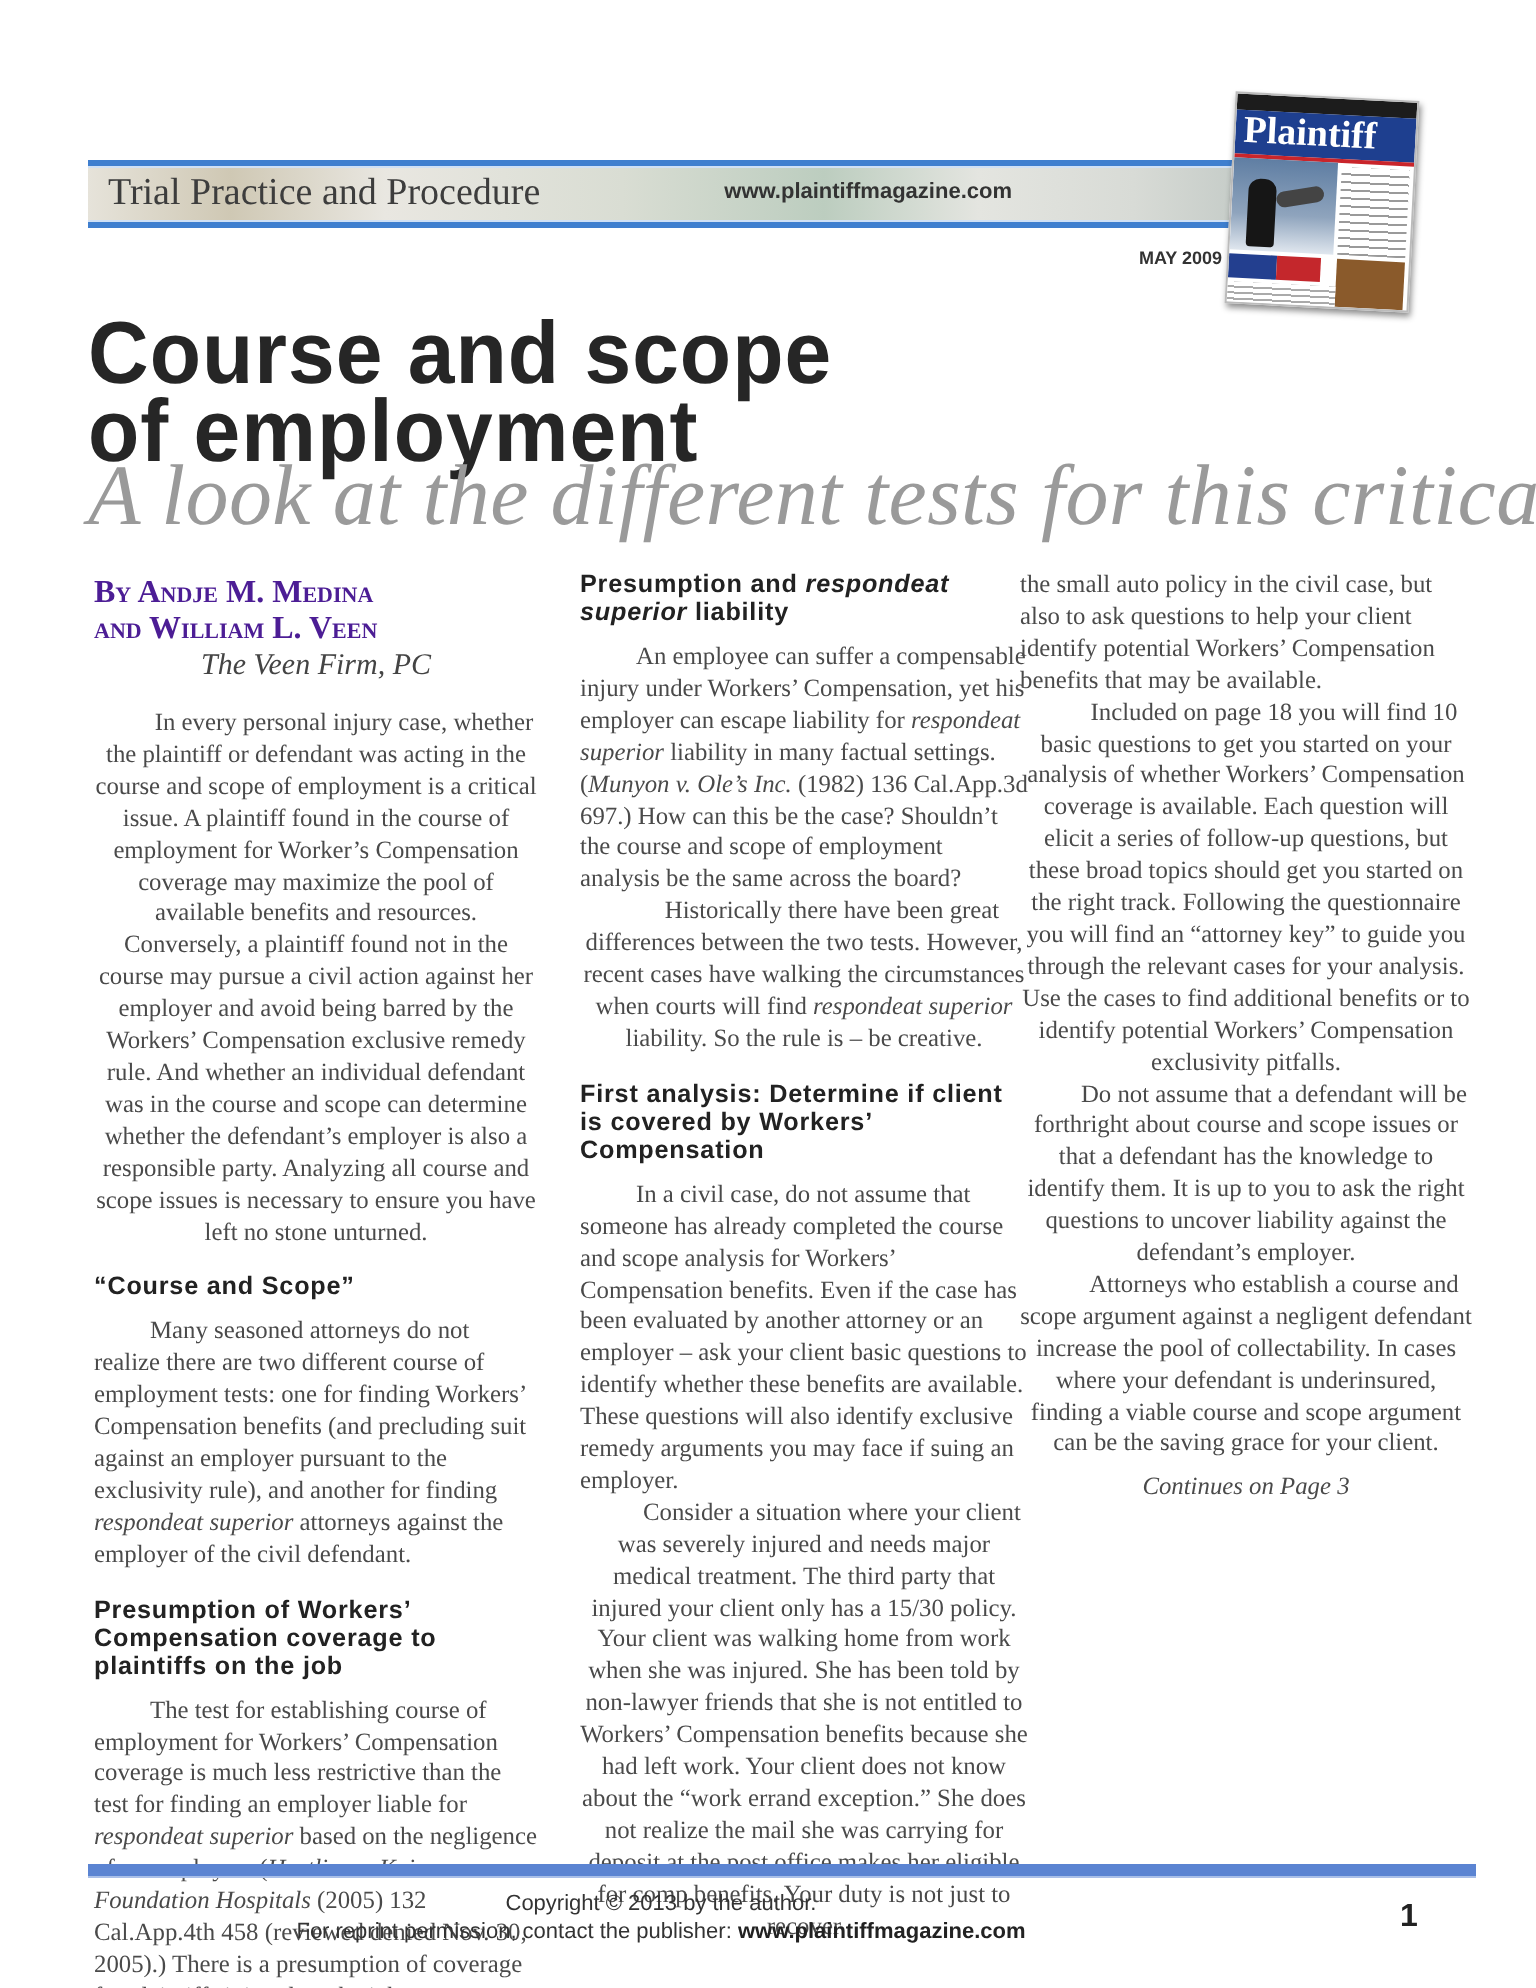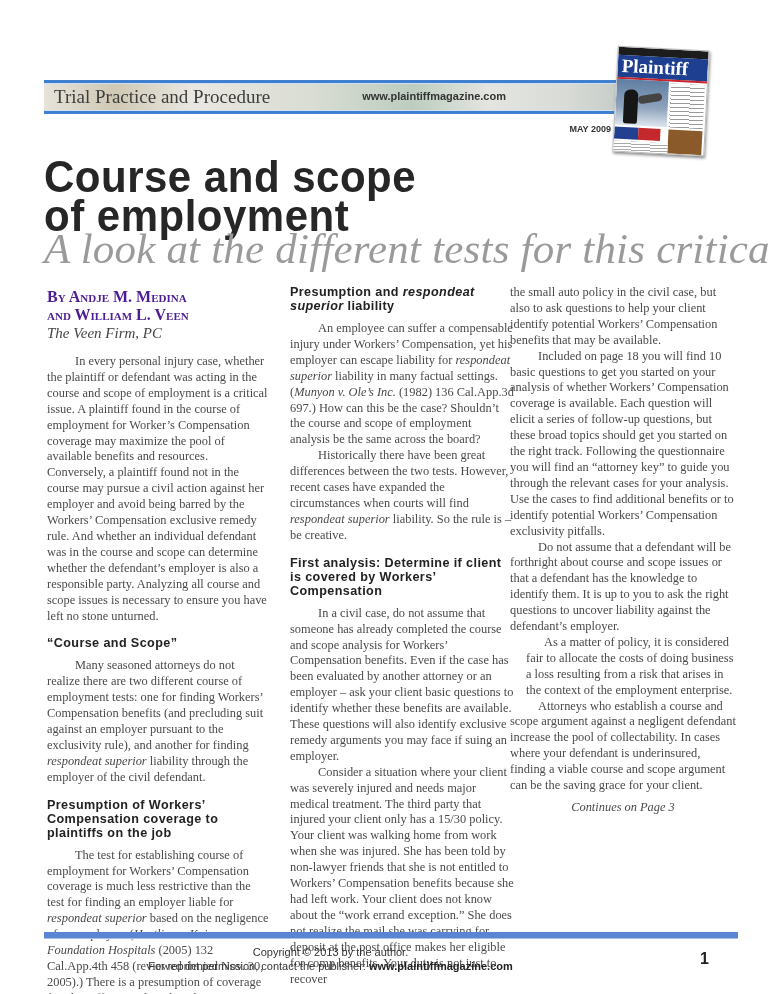--- a/index.html
+++ b/index.html
@@ -33,21 +33,21 @@
   .headline { position:absolute; left:44px; top:157px; margin:0; font-family:"Liberation Sans", sans-serif; font-weight:bold; font-size:42px; line-height:37px; color:#262626; letter-spacing:0.5px; transform:scaleY(1.05); transform-origin:top left; }
   .subhead { position:absolute; left:44px; top:224px; font-family:"Liberation Serif", serif; font-style:italic; font-size:43px; color:#9a9a9a; white-space:nowrap; letter-spacing:0.2px; }
 
   
   .col { position:absolute; top:288px; font-size:12.4px; line-height:15.9px; color:#4a4a4a; }
   .col1 { left:47px; width:222px; }
   .col2 { left:278px; width:224px; top:285px;margin-left:12px; }
   .col3 { left:510px; width:226px; top:285px; }
   .col p { margin:0; }
   .col p.ind { text-indent:28px; }
-  .col p + p { margin-top:0; }
+  .col p + p { margin-top:0;text-align:center; }
   .byline { font-variant:small-caps; font-weight:bold; font-size:16px; line-height:18px; color:#4c1d95; }
   .firm { font-style:italic; font-size:15px; line-height:18px; color:#444; margin-bottom:12px !important; }
   h3 { margin:12px 0 8px 0; font-family:"Liberation Sans", sans-serif; font-weight:bold; font-size:12.6px; line-height:14px; color:#222; letter-spacing:0.4px; }
   .col2 h3:first-child, .col3 h3:first-child { margin-top:0; }
   .quote { margin:0 0 0 16px !important; text-indent:18px; }
   .cite { font-style:normal; }
   .continues { text-align:center; font-style:italic; margin-top:6px !important; }
   i { font-style:italic; }
 
   .rule { position:absolute; left:44px; top:932px; width:694px; height:6px; background:#5b84d2; border-bottom:1px solid #a9bfe8; }
@@ -86,39 +86,38 @@
 <div class="subhead">A look at the different tests for this critical issue</div>
 
 <div class="col col1">
   <p class="byline">
     <span>By Andje M. Medina</span><br>
     <span>and William L. Veen</span>
   </p>
   <p class="firm">The Veen Firm, PC</p>
   <p class="ind">In every personal injury case, whether the plaintiff or defendant was acting in the course and scope of employment is a critical issue. A plaintiff found in the course of employment for Worker’s Compensation coverage may maximize the pool of available benefits and resources. Conversely, a plaintiff found not in the course may pursue a civil action against her employer and avoid being barred by the Workers’ Compensation exclusive remedy rule. And whether an individual defendant was in the course and scope can determine whether the defendant’s employer is also a responsible party. Analyzing all course and scope issues is necessary to ensure you have left no stone unturned.</p>
   <h3>“Course and Scope”</h3>
-  <p class="ind"><span>Many seasoned attorneys do not realize there are two different course of employment tests: one for finding Workers’ Compensation benefits (and precluding suit against an employer pursuant to the exclusivity rule), and another for finding </span><i>respondeat superior</i><span> liability through the employer of the civil defendant.</span></p>
+  <p class="ind"><span>Many seasoned attorneys do not realize there are two different course of employment tests: one for finding Workers’ Compensation benefits (and precluding suit against an employer pursuant to the exclusivity rule), and another for finding </span><i>respondeat superior</i><span> attorneys against the employer of the civil defendant.</span></p>
   <h3>Presumption of Workers’ Compensation coverage to plaintiffs on the job</h3>
   <p class="ind"><span>The test for establishing course of employment for Workers’ Compensation coverage is much less restrictive than the test for finding an employer liable for </span><i>respondeat superior</i><span> based on the negligence of an employee. (</span><i>Hartline v. Kaiser Foundation Hospitals</i><span> (2005) 132 Cal.App.4th 458 (reviewed denied Nov. 30, 2005).) There is a presumption of coverage for plaintiffs injured on the job.</span></p>
 </div>
 
 <div class="col col2">
   <h3><span>Presumption and </span><i>respondeat superior</i><span> liability</span></h3>
   <p class="ind"><span>An employee can suffer a compensable injury under Workers’ Compensation, yet his employer can escape liability for </span><i>respondeat superior</i><span> liability in many factual settings. (</span><i>Munyon v. Ole’s Inc.</i><span> (1982) 136 Cal.App.3d 697.) How can this be the case? Shouldn’t the course and scope of employment analysis be the same across the board?</span></p>
-  <p class="ind"><span>Historically there have been great differences between the two tests. However, recent cases have expanded the circumstances when courts will find </span><i>respondeat superior</i><span> liability. So the rule is – be creative.</span></p>
+  <p class="ind"><span>Historically there have been great differences between the two tests. However, recent cases have walking the circumstances when courts will find </span><i>respondeat superior</i><span> liability. So the rule is – be creative.</span></p>
   <h3>First analysis: Determine if client is covered by Workers’ Compensation</h3>
   <p class="ind">In a civil case, do not assume that someone has already completed the course and scope analysis for Workers’ Compensation benefits. Even if the case has been evaluated by another attorney or an employer – ask your client basic questions to identify whether these benefits are available. These questions will also identify exclusive remedy arguments you may face if suing an employer.</p>
   <p class="ind">Consider a situation where your client was severely injured and needs major medical treatment. The third party that injured your client only has a 15/30 policy. Your client was walking home from work when she was injured. She has been told by non-lawyer friends that she is not entitled to Workers’ Compensation benefits because she had left work. Your client does not know about the “work errand exception.” She does not realize the mail she was carrying for deposit at the post office makes her eligible for comp benefits. Your duty is not just to recover</p>
 </div>
 
 <div class="col col3">
   <p>the small auto policy in the civil case, but also to ask questions to help your client identify potential Workers’ Compensation benefits that may be available.</p>
   <p class="ind">Included on page 18 you will find 10 basic questions to get you started on your analysis of whether Workers’ Compensation coverage is available. Each question will elicit a series of follow-up questions, but these broad topics should get you started on the right track. Following the questionnaire you will find an “attorney key” to guide you through the relevant cases for your analysis. Use the cases to find additional benefits or to identify potential Workers’ Compensation exclusivity pitfalls.</p>
   <p class="ind">Do not assume that a defendant will be forthright about course and scope issues or that a defendant has the knowledge to identify them. It is up to you to ask the right questions to uncover liability against the defendant’s employer.</p>
-  <p class="quote">As a matter of policy, it is considered fair to allocate the costs of doing business a loss resulting from a risk that arises in the context of the employment enterprise.</p>
   <p class="ind">Attorneys who establish a course and scope argument against a negligent defendant increase the pool of collectability. In cases where your defendant is underinsured, finding a viable course and scope argument can be the saving grace for your client.</p>
   <p class="continues">Continues on Page 3</p>
 </div>
 
 <div class="rule"></div>
 <div class="footer">
   <div>Copyright © 2013 by the author.</div>
   <div><span>For reprint permission, contact the publisher: </span><b>www.plaintiffmagazine.com</b></div>
 </div>
 <div class="page-num">1</div>

